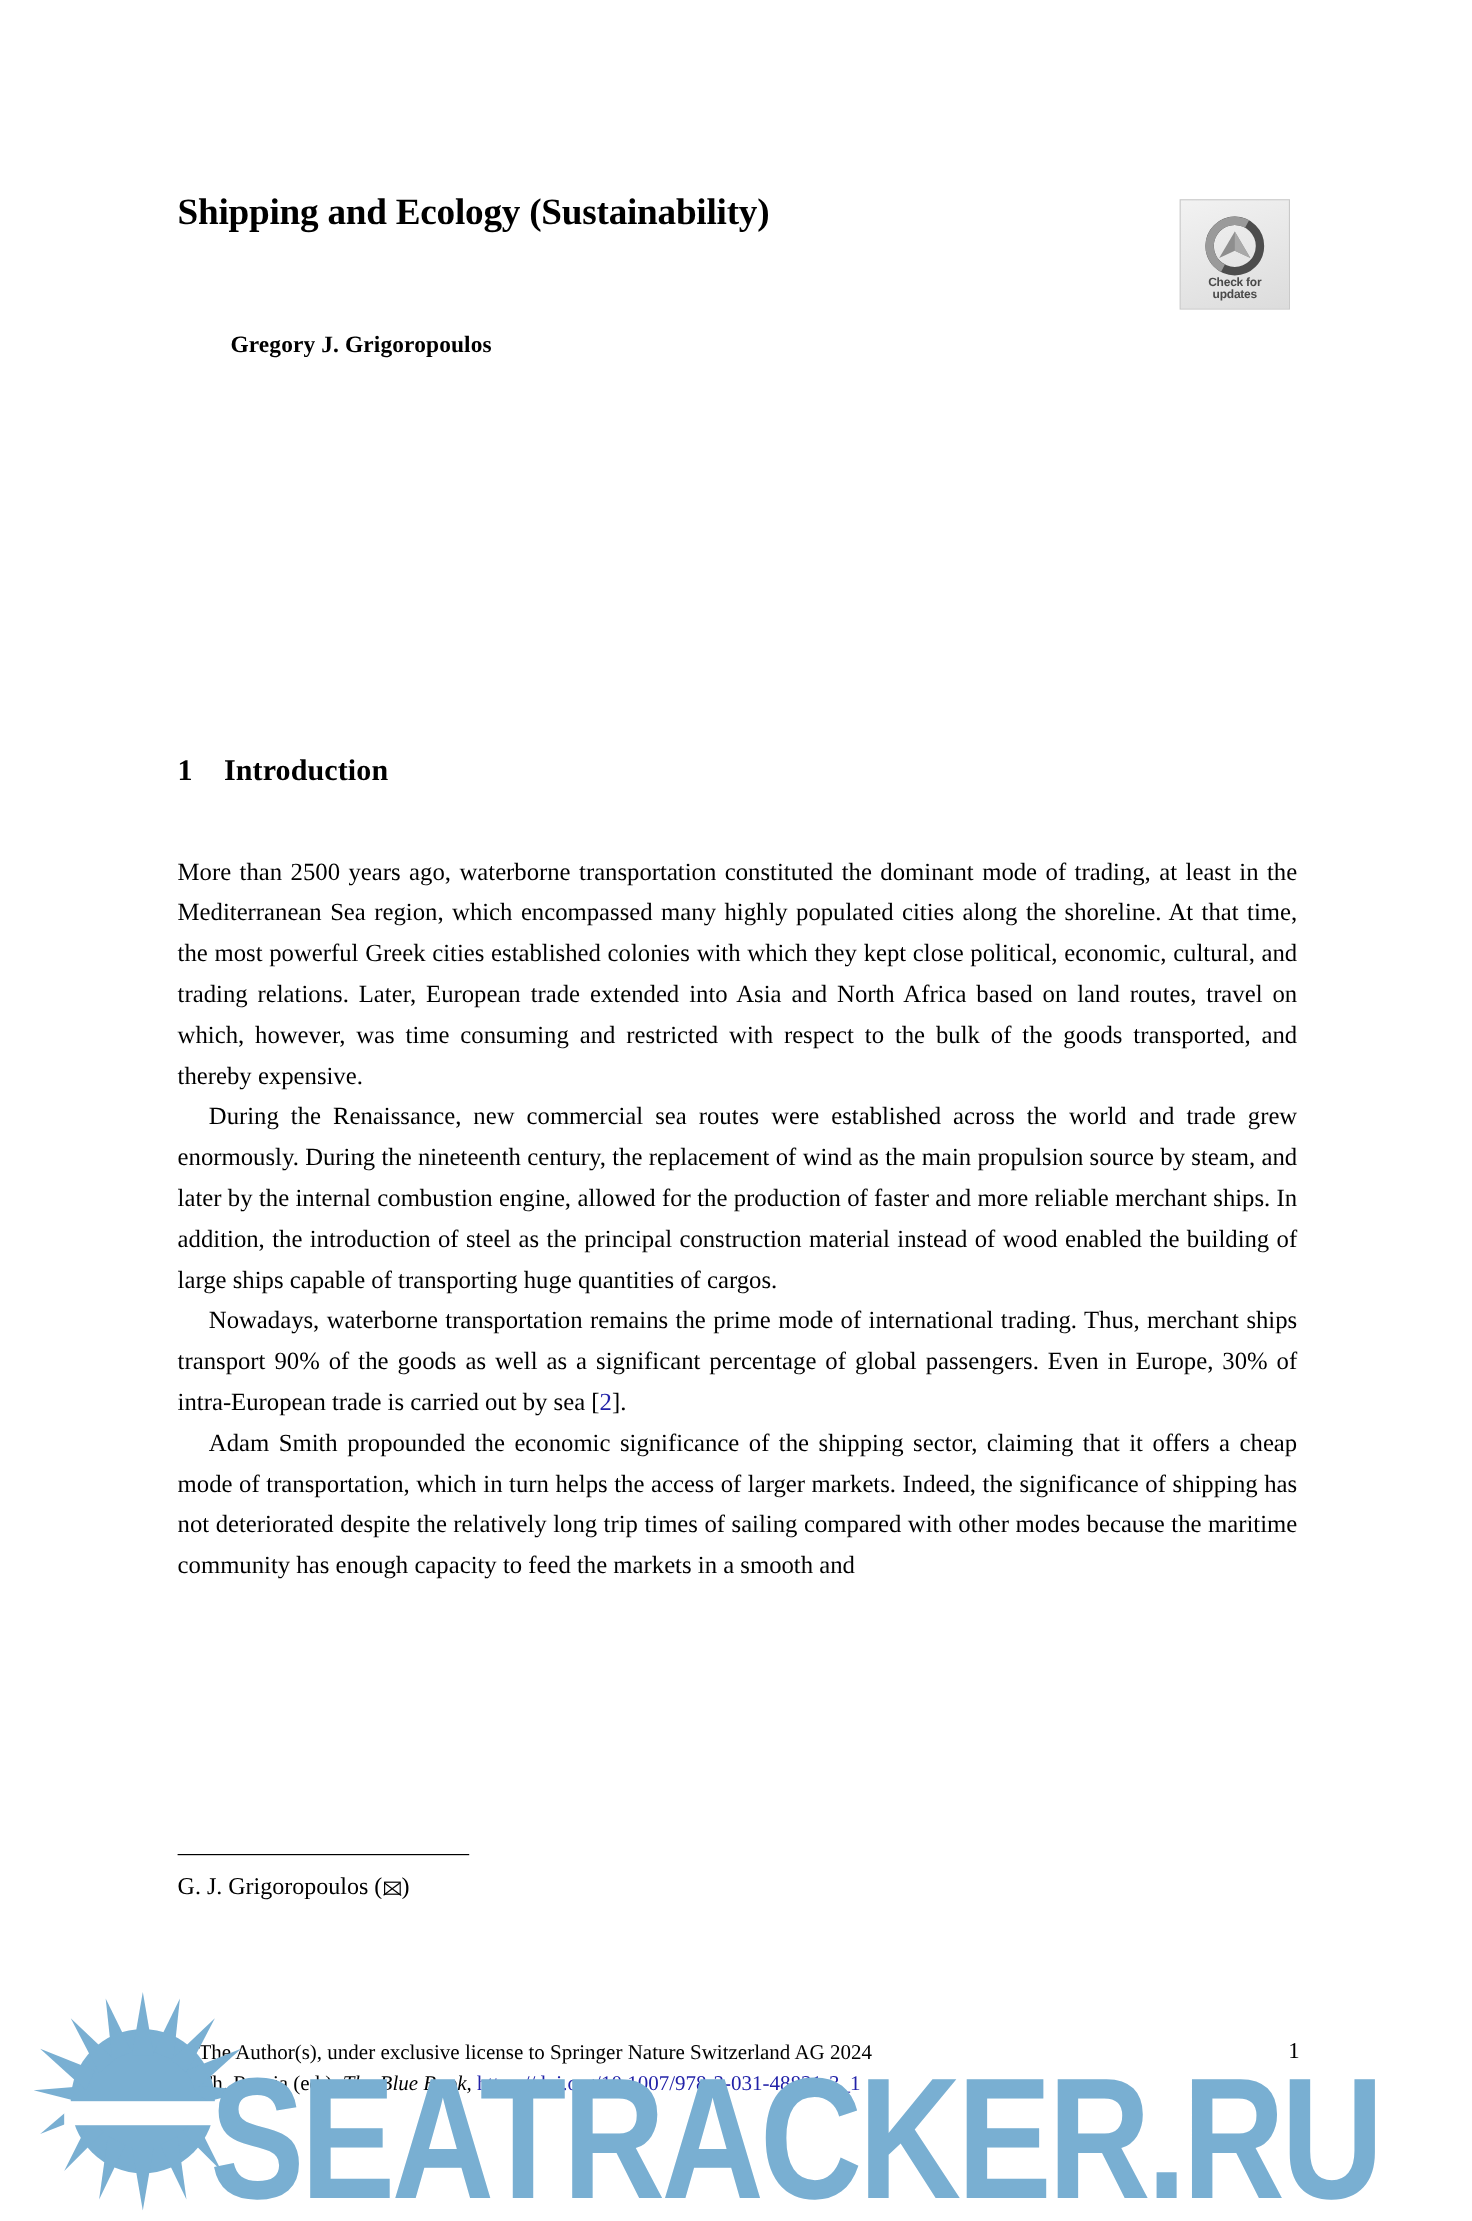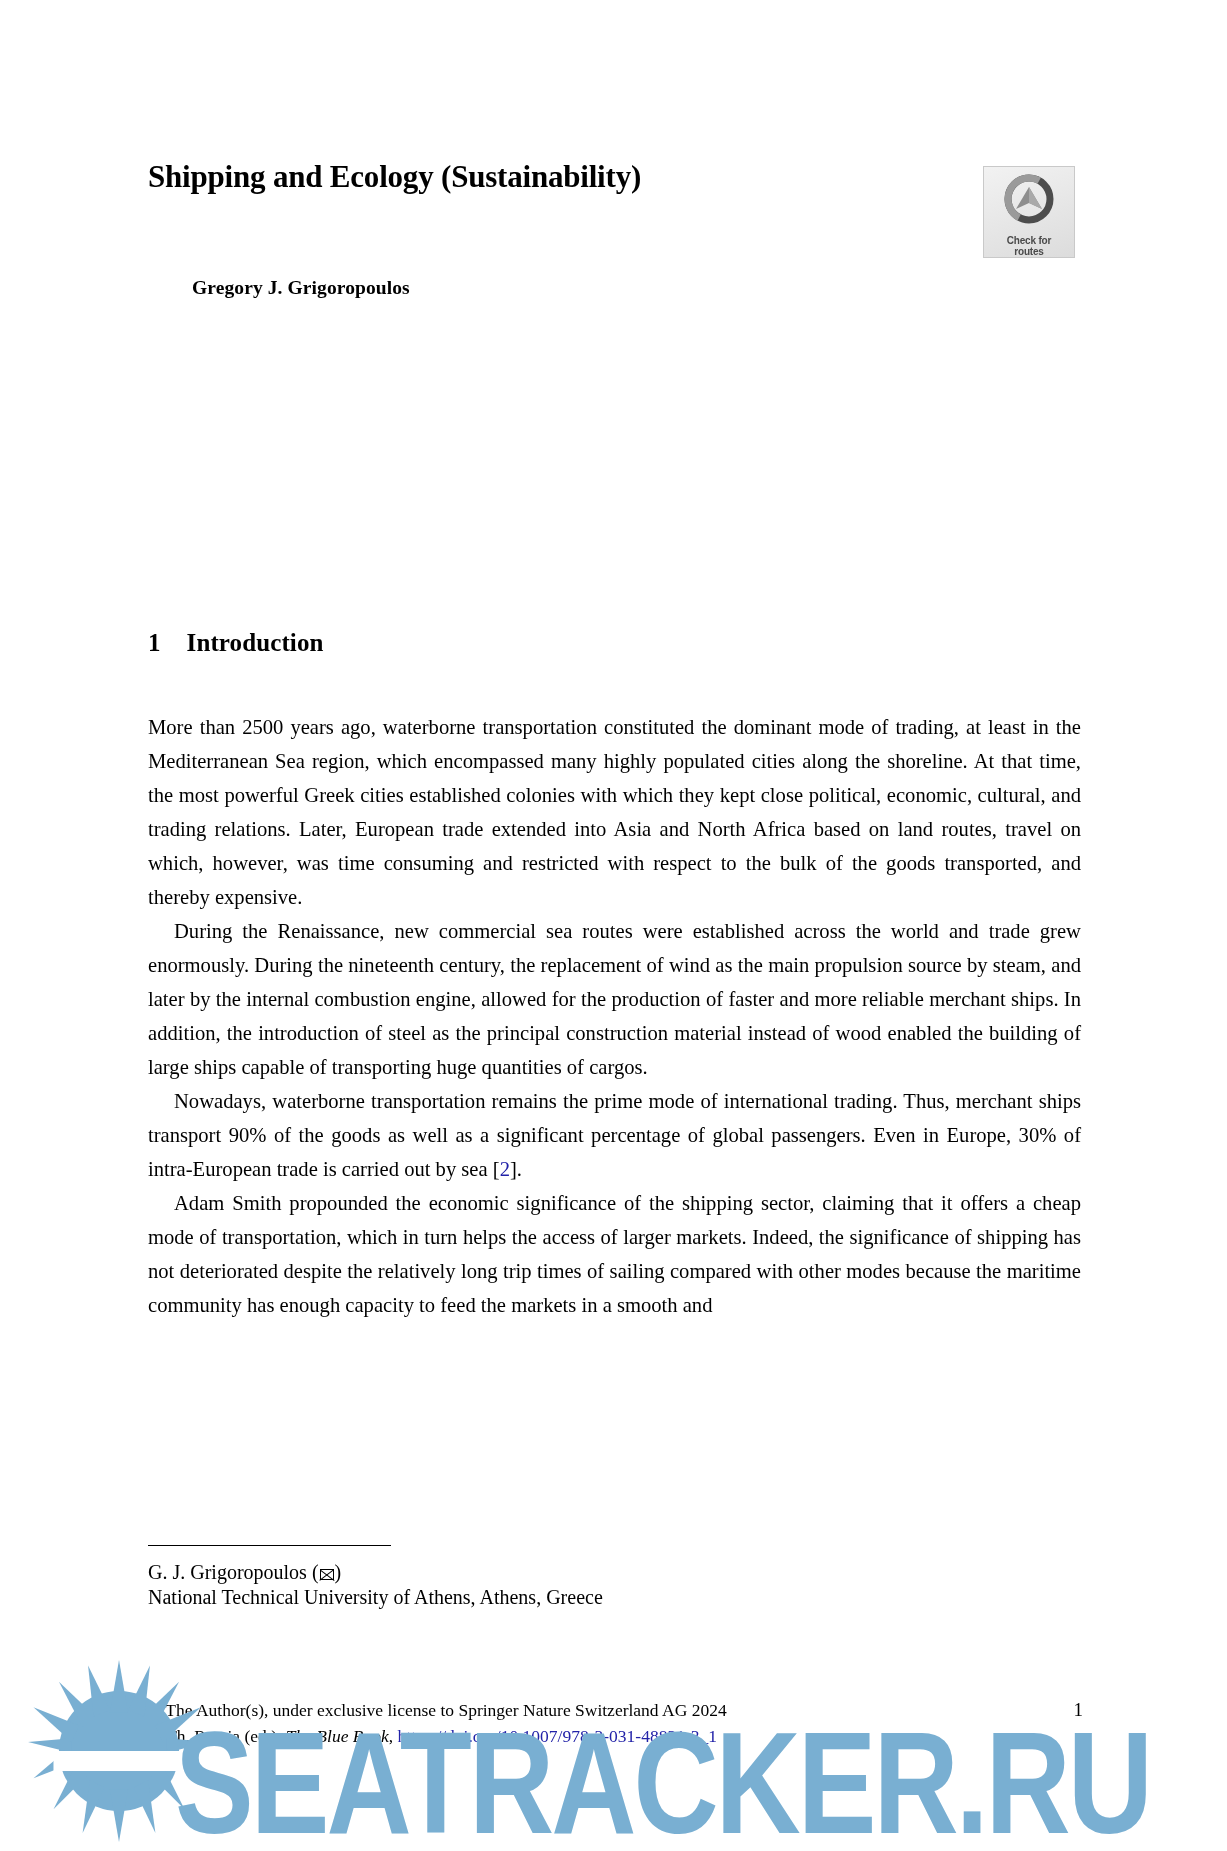--- a/index.html
+++ b/index.html
@@ -49,21 +49,21 @@
     left: 983px;
     top: 166px;
     width: 92px;
     height: 92px;
     background: linear-gradient(160deg,#f2f2f2 0%, #e6e6e6 55%, #dcdcdc 100%);
     border: 1px solid #c9c9c9;
     box-sizing: border-box;
     display: flex;
     flex-direction: column;
     align-items: center;
-    justify-content: space-between;
+    justify-content: center;
     padding-top: 7px;
   }
   .crossmark-icon {
     width: 50px;
     height: 50px;
     position: relative;
   }
   .crossmark-label {
     font-family: "Liberation Sans", sans-serif;
     font-size: 10px;
@@ -205,41 +205,40 @@
     <div class="crossmark-icon">
       <svg width="50" height="50" viewBox="0 0 50 50" aria-hidden="true">
         <circle cx="25" cy="25" r="21" fill="none" stroke="#4d4d4d" stroke-width="7"></circle>
         <circle cx="25" cy="25" r="21" fill="none" stroke="#9a9a9a" stroke-width="7" stroke-dasharray="66 132" transform="rotate(118 25 25)"></circle>
         <path d="M25 13 L38 35 L25 29 L12 35 Z" fill="#8e8e8e"></path>
         <path d="M25 13 L38 35 L25 29 Z" fill="#a9a9a9"></path>
       </svg>
     </div>
     <div class="crossmark-label">
       <span>Check for</span><br>
-      <span>routes</span>
+      <span>updates</span>
     </div>
   </div>
 
   <div class="author-name">Gregory J. Grigoropoulos</div>
 
   <div class="section-head">
     <span class="num">1</span><span>Introduction</span>
   </div>
 
   <div class="body-col">
     <p class="para">More than 2500 years ago, waterborne transportation constituted the dominant mode of trading, at least in the Mediterranean Sea region, which encompassed many highly populated cities along the shoreline. At that time, the most powerful Greek cities established colonies with which they kept close political, economic, cultural, and trading relations. Later, European trade extended into Asia and North Africa based on land routes, travel on which, however, was time consuming and restricted with respect to the bulk of the goods transported, and thereby expensive.</p>
     <p class="para indent">During the Renaissance, new commercial sea routes were established across the world and trade grew enormously. During the nineteenth century, the replacement of wind as the main propulsion source by steam, and later by the internal combustion engine, allowed for the production of faster and more reliable merchant ships. In addition, the introduction of steel as the principal construction material instead of wood enabled the building of large ships capable of transporting huge quantities of cargos.</p>
     <p class="para indent"><span>Nowadays, waterborne transportation remains the prime mode of international trading. Thus, merchant ships transport 90% of the goods as well as a significant percentage of global passengers. Even in Europe, 30% of intra-European trade is carried out by sea [</span><span class="link-blue">2</span><span>].</span></p>
     <p class="para indent">Adam Smith propounded the economic significance of the shipping sector, claiming that it offers a cheap mode of transportation, which in turn helps the access of larger markets. Indeed, the significance of shipping has not deteriorated despite the relatively long trip times of sailing compared with other modes because the maritime community has enough capacity to feed the markets in a smooth and</p>
   </div>
 
   <div class="footnote">
     <div class="fn-rule"></div>
     <div class="fn-line"><span>G. J. Grigoropoulos (</span><span class="envelope"></span><span>)</span></div>
-    <div class="fn-line">National Technical University of Athens, Athens, Greece</div>
   </div>
 
   <div class="copyright">
     <div class="cr-line">
       <span>© The Author(s), under exclusive license to Springer Nature Switzerland AG 2024</span>
       <span class="page-num">1</span>
     </div>
     <div class="cr-line"><span>S. Th. Rassia (ed.), </span><span class="italic">The Blue Book</span><span>, </span><span class="link-blue">https://doi.org/10.1007/978-3-031-48831-3_1</span></div>
   </div>
 

